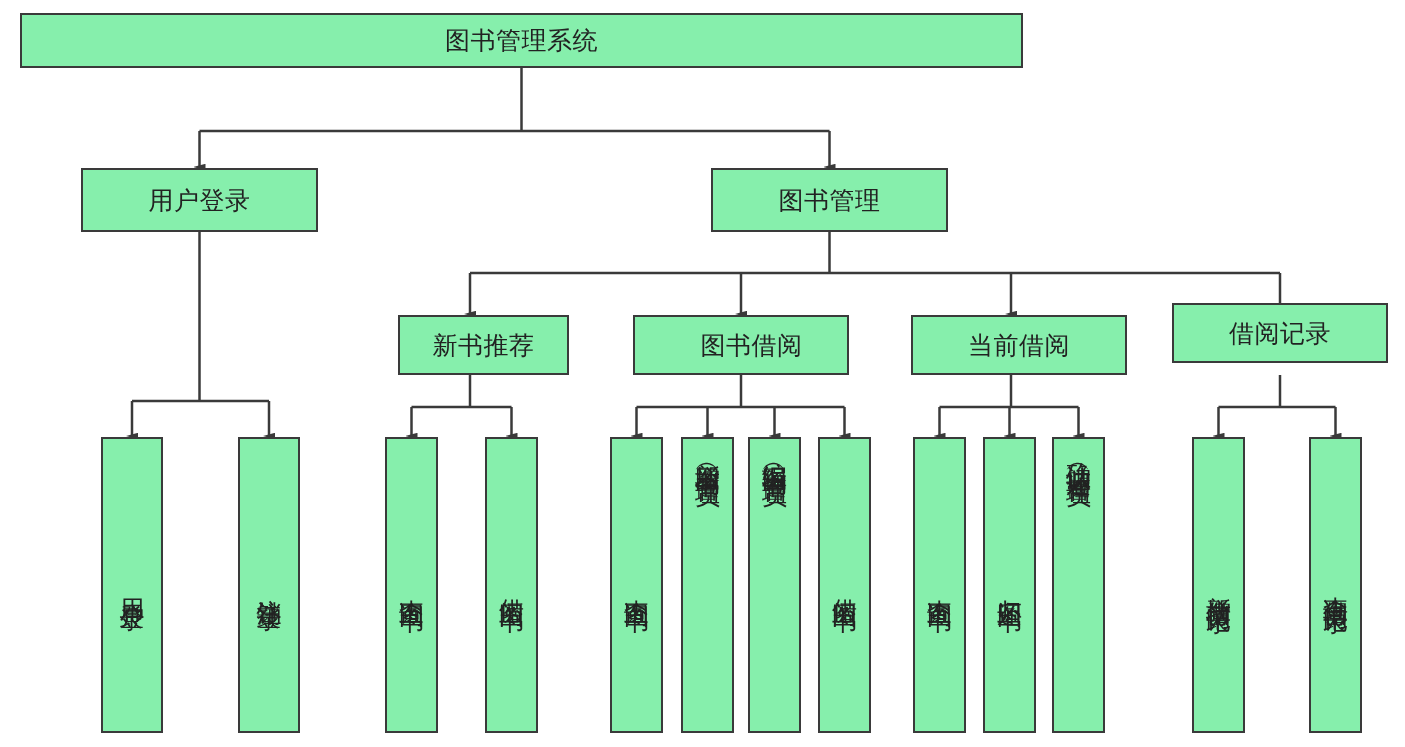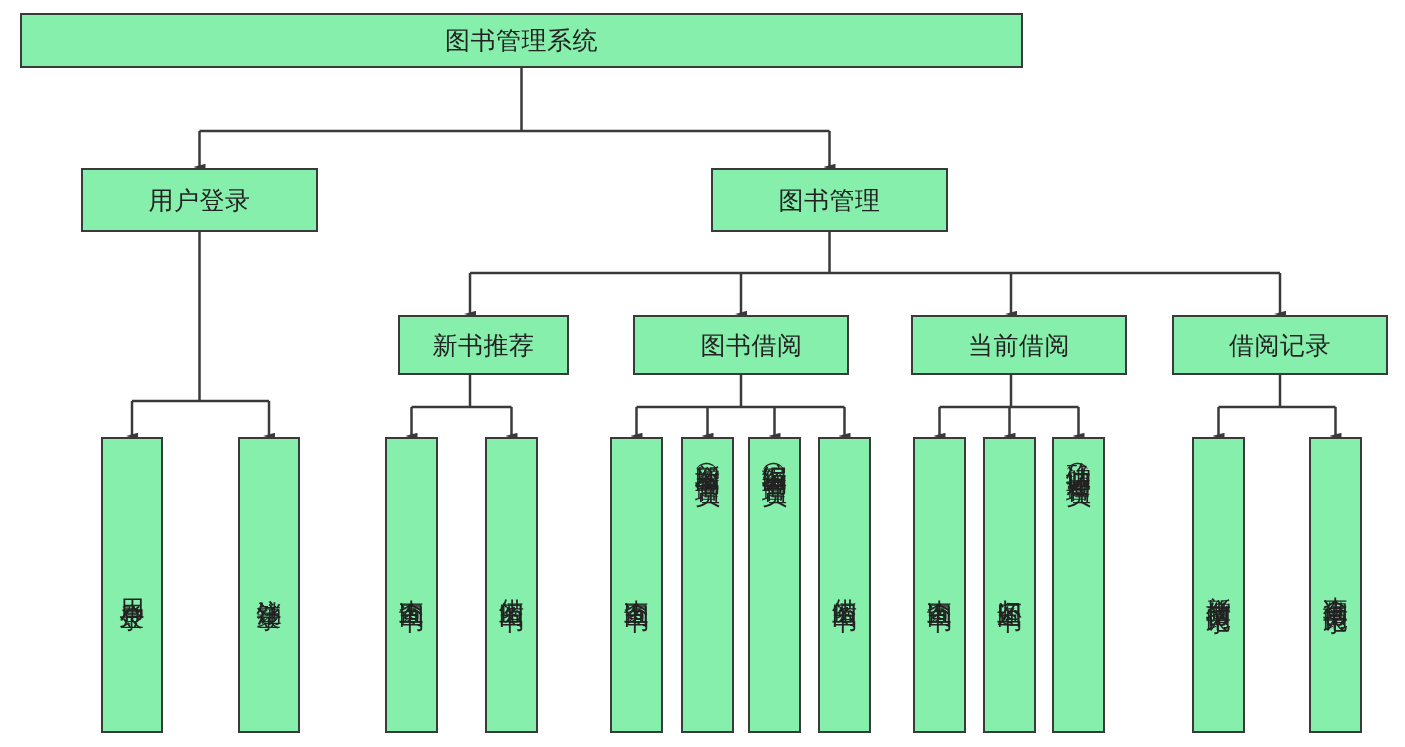--- a/index.html
+++ b/index.html
@@ -132,21 +132,21 @@
       </div>
       <div class="node horizontal" style="left: 362px; top: 315px; width: 171px; height: 60px; margin-left: 36px;">
         <span class="label">新书推荐</span>
       </div>
       <div class="node horizontal" style="left: 633px; top: 315px; width: 216px; height: 60px; padding-left: 21px;">
         <span class="label">图书借阅</span>
       </div>
       <div class="node horizontal" style="left: 903px; top: 315px; width: 216px; height: 60px; margin-left: 8px;">
         <span class="label">当前借阅</span>
       </div>
-      <div class="node horizontal" style="left: 1172px; top: 315px; width: 216px; height: 60px;">
+      <div class="node horizontal" style="left: 1172px; top: 303px; width: 216px; height: 60px;">
         <span class="label">借阅记录</span>
       </div>
       <div class="node vertical centered" style="left: 101px; top: 437px; width: 62px; height: 296px;">
         <span class="label">用户登录</span>
       </div>
       <div class="node vertical centered" style="left: 238px; top: 437px; width: 62px; height: 296px;">
         <span class="label">注销登录</span>
       </div>
       <div class="node vertical centered" style="left: 385px; top: 437px; width: 53px; height: 296px;">
         <span class="label">查询图书</span>

